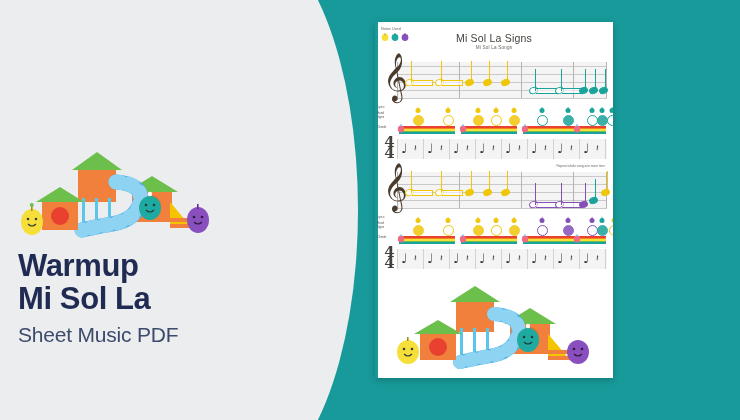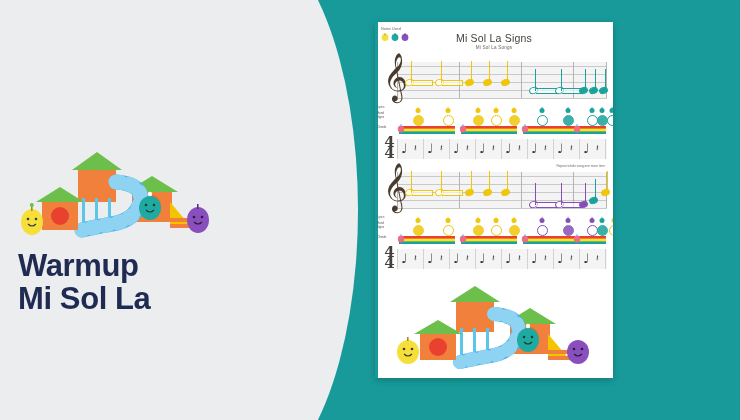--- a/index.html
+++ b/index.html
@@ -191,20 +191,21 @@
           <path d="M174 82 Q178 86 182 82" stroke="#2b1b3b" stroke-width="1.1" fill="none"></path>
           <rect x="177" y="64" width="1.6" height="5" fill="#5f2f8a"></rect>
         </g>
       </svg>
     </div>
 
     <div class="brand-title">
       <div>Warmup</div>
       <div>Mi Sol La</div>
     </div>
+    <div class="brand-sub">Sheet Music PDF</div>
   </div>
 
   <div class="page">
     <div class="page-spine"></div>
 
     <div class="notes-used">
       <div class="nu-label">Notes Used</div>
       <div class="nu-icons">
         <svg width="8" height="9" viewBox="0 0 8 9">
           <ellipse cx="4" cy="5.5" rx="3.4" ry="3.4" fill="#f5df38"></ellipse>

